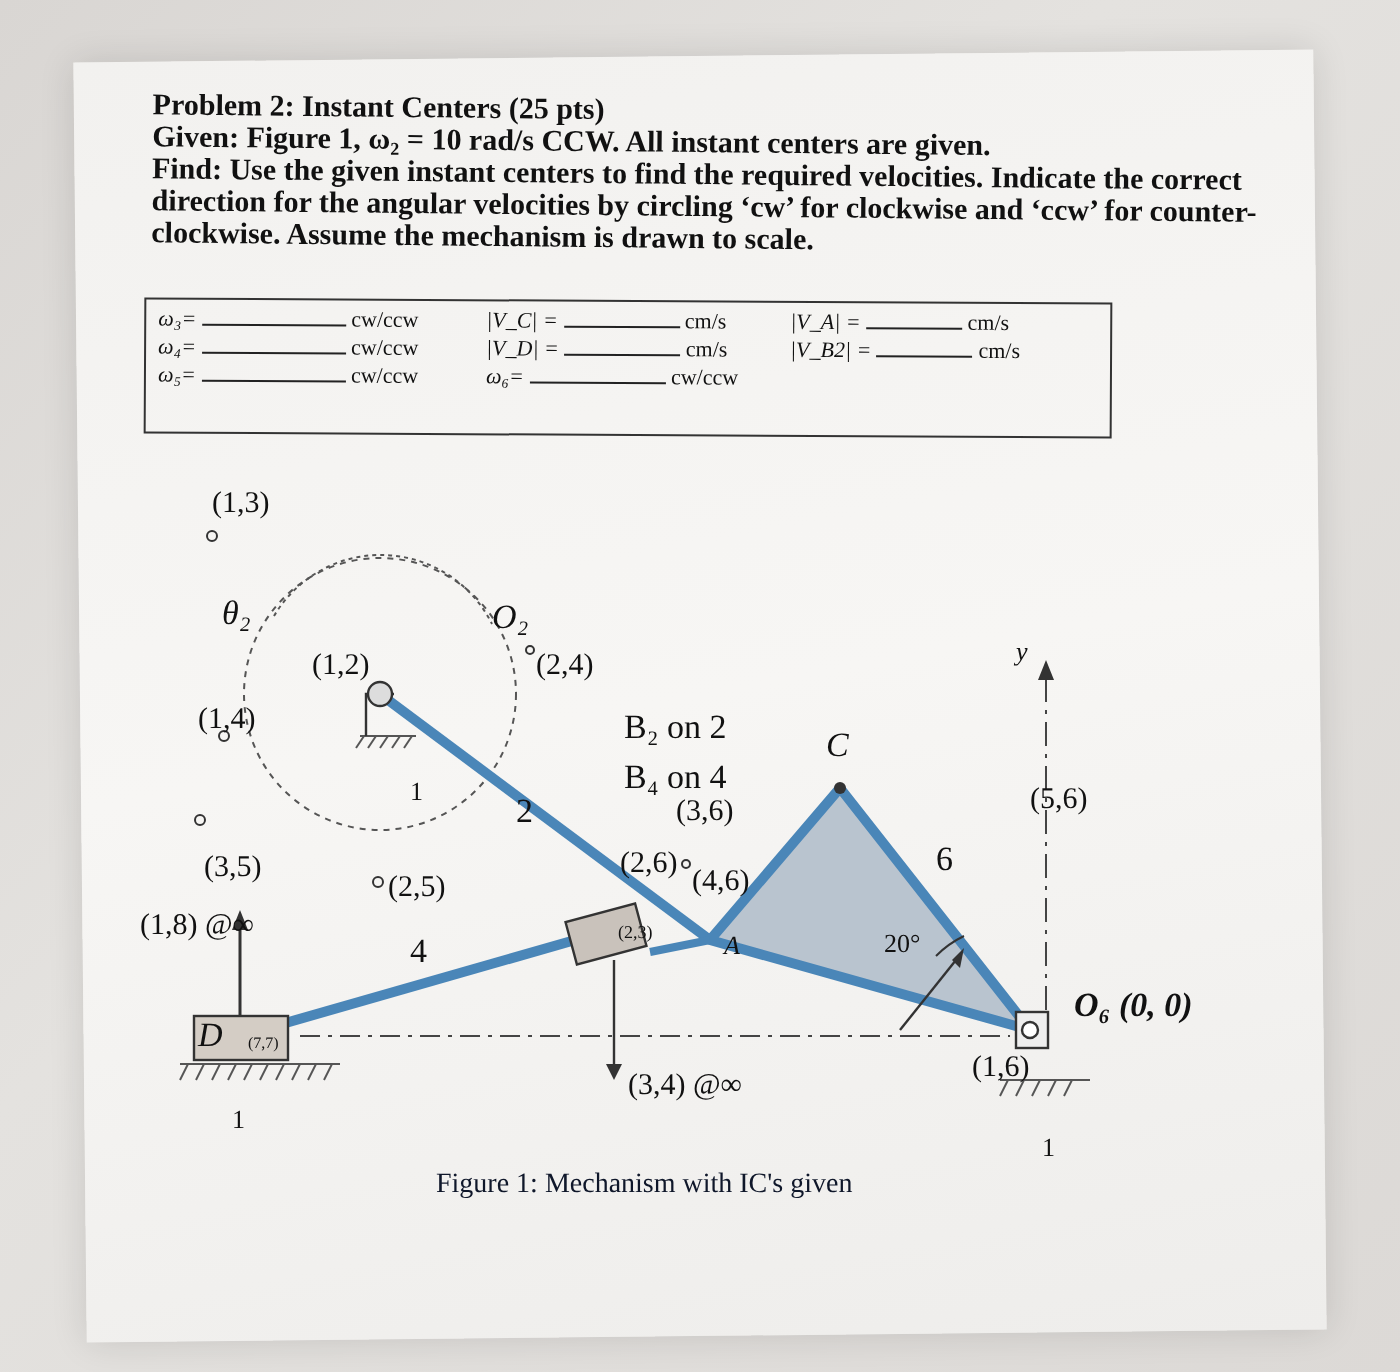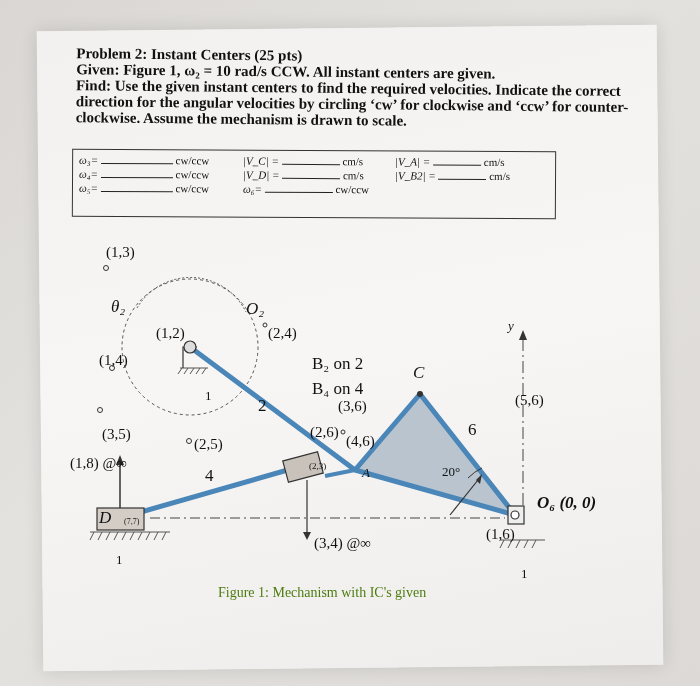--- a/index.html
+++ b/index.html
@@ -22,21 +22,21 @@
     position:absolute; left:72px; top:150px; width:482px; height:66px;
     border:1.5px solid #333; transform: rotate(0.3deg);
   }
   .row { position:absolute; font-size:11px; color:#111; white-space:nowrap; }
   .row i { font-style:italic; }
   .blank { display:inline-block; border-bottom:1px solid #222; height:8px; vertical-align:baseline; }
   .lbl { position:absolute; font-family:"Liberation Serif", serif; color:#111; white-space:nowrap; }
   .small { font-size:15px; }
   .med { font-size:13px; }
   .big { font-size:17px; }
-  .caption { position:absolute; left:218px; top:585px; font-size:14px; color:#4d7c0f; }
+  .caption { position:absolute; left:218px; top:585px; font-size:14px; color:#0f172a; }
 </style>
 </head>
 <body>
 
 <div class="paper"></div>
 
 <div class="hdr" style="transform:rotate(0.6deg);">
   <div class="line title">Problem 2: Instant Centers (25 pts)</div>
   <div class="line">Given: Figure 1, ω₂ = 10 rad/s CCW. All instant centers are given.</div>
   <div class="line">Find: Use the given instant centers to find the required velocities. Indicate the correct</div>

